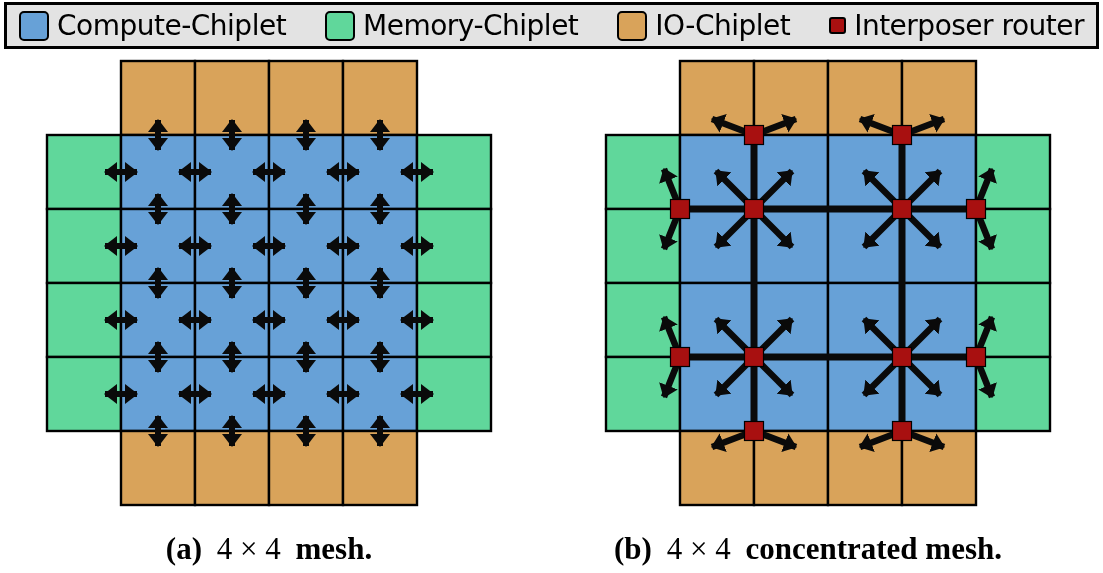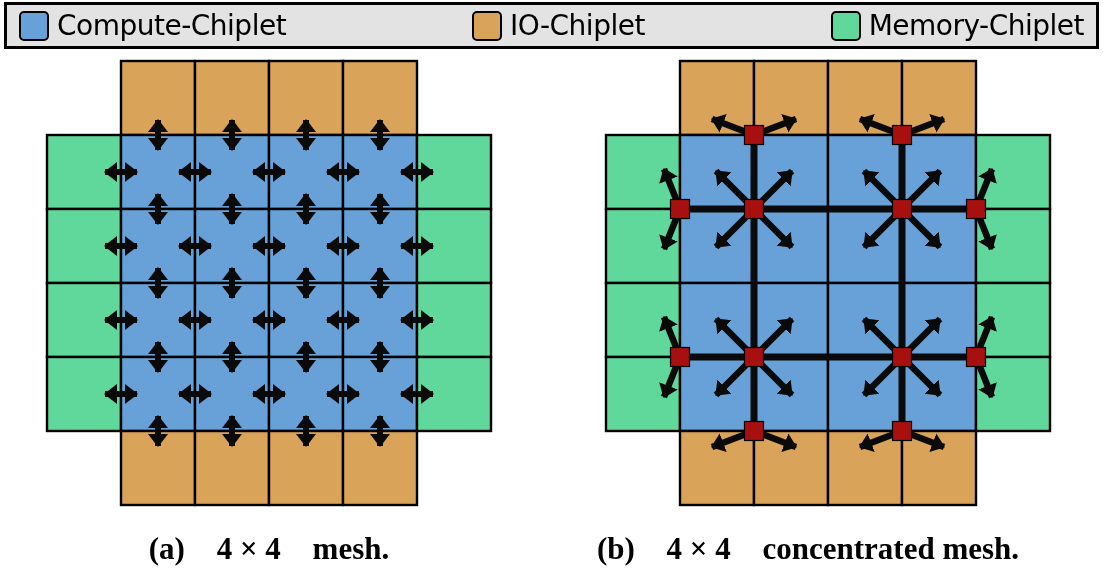--- a/index.html
+++ b/index.html
@@ -20,39 +20,43 @@
   .diagram{position:absolute;width:452px;height:452px;top:57px;}
   #diagram-a{left:43px;}
   #diagram-b{left:602px;}
   
   .caption{position:absolute;top:524px;height:49px;line-height:49px;
            text-align:center;font-family:"Liberation Serif","DejaVu Serif",serif;
            font-size:31px;color:#000;white-space:nowrap;}
   #caption-a{left:47px;width:444px;}
   #caption-b{left:576px;width:464px;}
   .cap-bold{font-weight:bold;}
-  .cap-math{font-weight:bold;margin:0 24px;}
+  .cap-math{font-weight:normal;margin:0 7px;}
 </style>
 </head>
 <body>
 
 <div class="page">
 
   <div class="legend" style="background: rgb(227, 227, 227);">
     <div class="legend-item">
       <span class="swatch large" style="background: rgb(103, 161, 215);"></span>
       <span class="legend-label">Compute-Chiplet</span>
     </div>
     <div class="legend-item">
+      <span class="swatch large" style="background: rgb(96, 215, 155);"></span>
+      <span class="legend-label">Memory-Chiplet</span>
+    </div>
+    <div class="legend-item">
       <span class="swatch large" style="background: rgb(217, 163, 90);"></span>
       <span class="legend-label">IO-Chiplet</span>
     </div>
     <div class="legend-item">
-      <span class="swatch large" style="background: rgb(96, 215, 155);"></span>
-      <span class="legend-label">Memory-Chiplet</span>
+      <span class="swatch small" style="background: rgb(168, 16, 16);"></span>
+      <span class="legend-label">Interposer router</span>
     </div>
   </div>
 
   <svg id="diagram-a" class="diagram" viewBox="-4 -4 452 452">
       <defs>
         <marker id="ah-a" markerUnits="userSpaceOnUse" markerWidth="14" markerHeight="20" refX="12" refY="10" orient="auto-start-reverse">
           <path d="M0,0 L13,10 L0,20 Z" fill="#0a0a0a"></path>
         </marker>
       </defs>
       <rect x="74" y="0" width="74" height="74" fill="#d9a35a" stroke="#000000" stroke-width="2.4"></rect>

